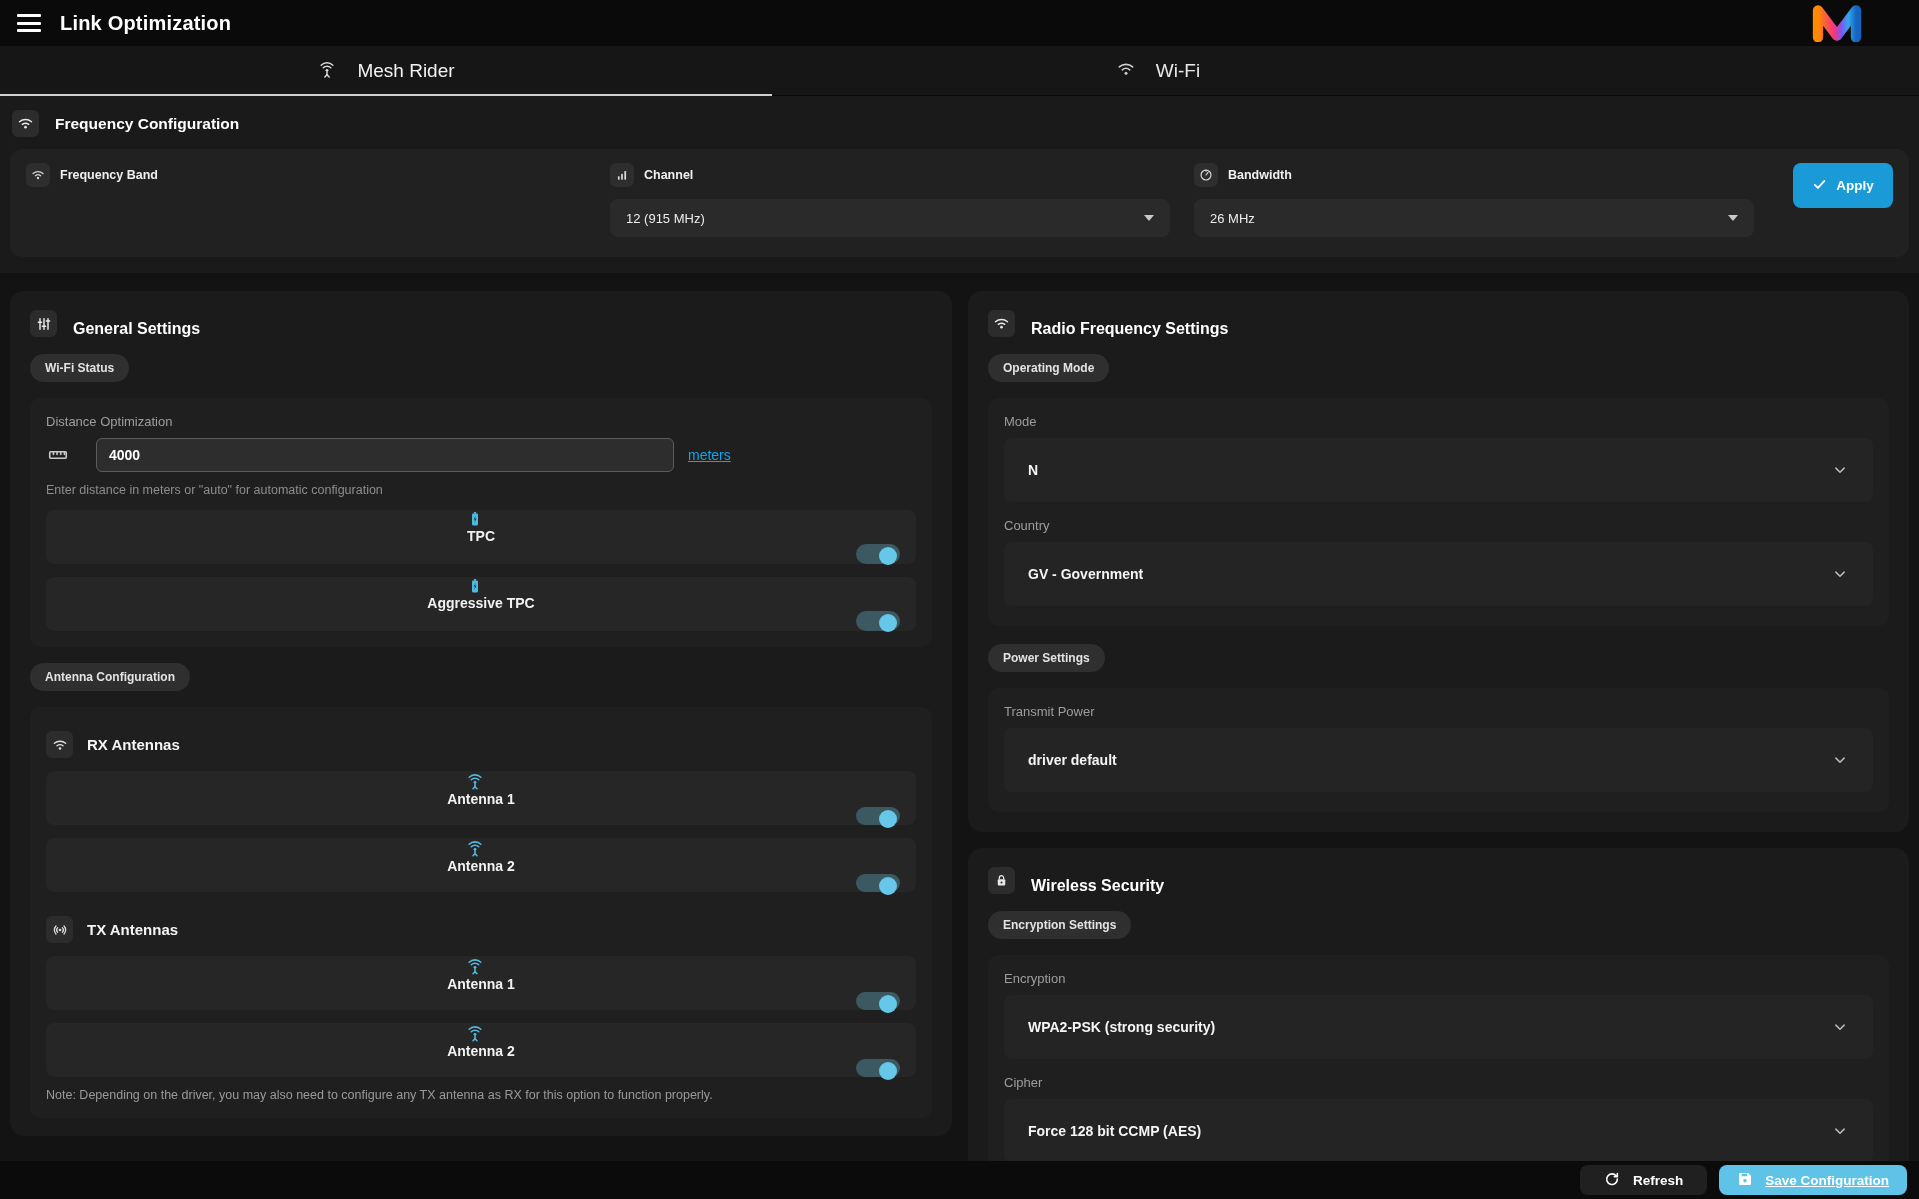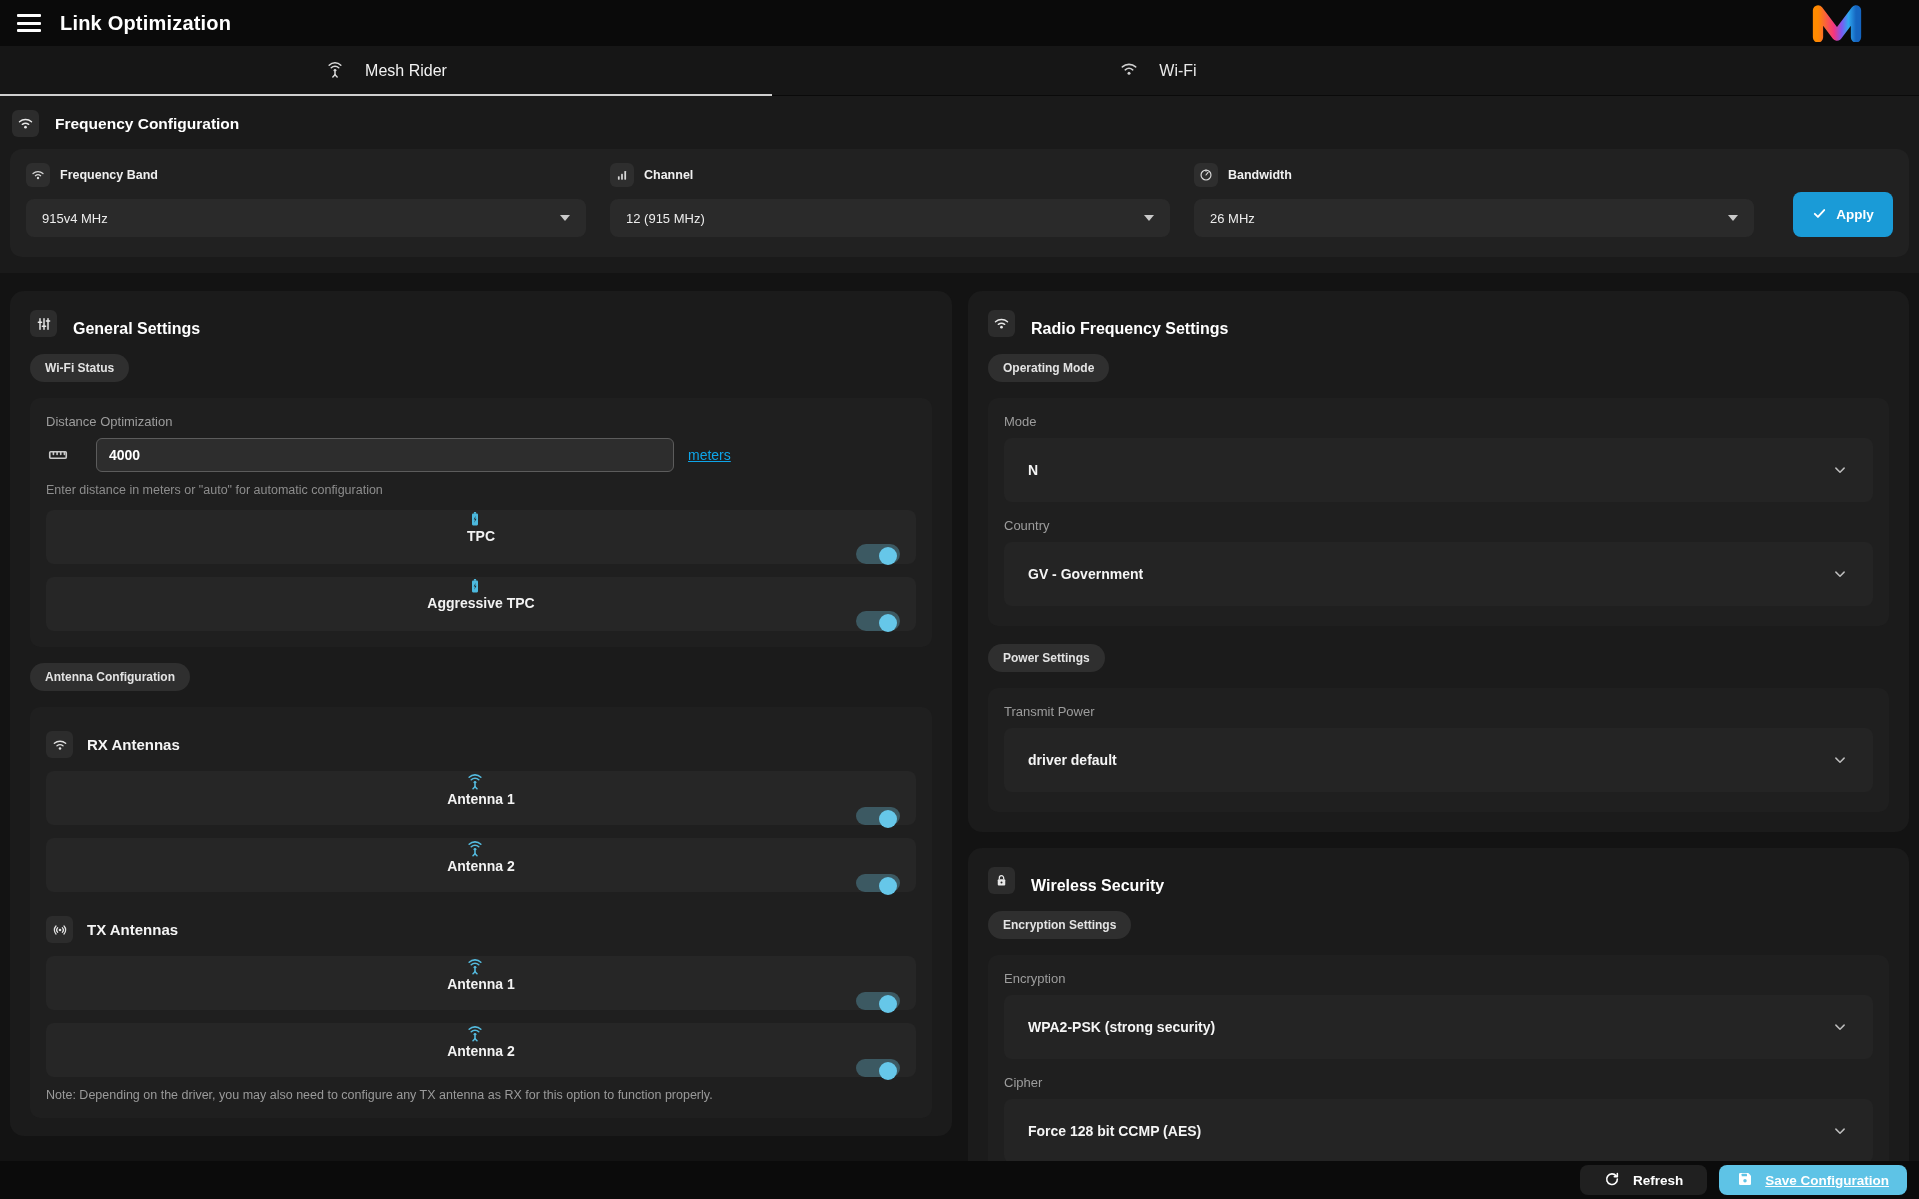--- a/index.html
+++ b/index.html
@@ -10,30 +10,30 @@
   }
   
   .appbar { height:46px; background:#0a0a0a; display:flex; align-items:center; padding:0 16px; }
   .menu-btn { width:26px; height:22px; display:flex; flex-direction:column; justify-content:space-between; background:none; border:none; cursor:pointer; padding:2px 1px; }
   .menu-btn span { display:block; height:3px; background:#fff; border-radius:1px; }
   .app-title { font-size:20px; font-weight:700; margin-left:18px; letter-spacing:.2px; }
   .logo { margin-left:auto; margin-right:38px; display:flex; align-items:center; }
   
   .tabbar { height:50px; background:#161616; position:relative; box-shadow: inset 0 -1px 0 #0a0a0a; }
   .tabs { display:flex; width:1544px; height:100%; }
-  .tab { width:772px; display:flex; align-items:center; justify-content:center; gap:20px; font-size:16px; color:#f2f2f2; cursor:pointer; }
+  .tab { width:772px; display:flex; align-items:center; justify-content:center; gap:20px; font-size:19px; color:#f2f2f2; cursor:pointer; }
   .tab.inactive { color:#e8e8e8; }
   .tab-indicator { position:absolute; left:0; bottom:0; width:772px; height:2px; background:#cfcfcf; }
   
   .freq { background:#1a1a1a; padding:10px 10px 16px; }
   .sec-head { display:flex; align-items:center; gap:16px; padding:4px 2px 12px; }
   .iconchip { width:27px; height:27px; background:#2c2c2c; border-radius:6px; display:flex; align-items:center; justify-content:center; flex:0 0 auto; }
   .iconchip.sm { width:24px; height:24px; background:#2e2e2e; }
   .sec-title { font-size:15.5px; font-weight:700; }
-  .freq-card { background:#212121; border-radius:12px; padding:14px 16px 20px; display:flex; align-items:flex-end; gap:24px; }
+  .freq-card { background:#212121; border-radius:12px; padding:14px 16px 20px; display:flex; align-items:flex-start; gap:24px; }
   .fgroup { width:560px; }
   .fglabel { display:flex; align-items:center; gap:10px; margin-bottom:12px; font-size:12.5px; font-weight:700; color:#f0f0f0; }
   .fselect { height:38px; background:#2a2a2a; border-radius:8px; display:flex; align-items:center; padding:0 16px; font-size:13px; color:#ececec; cursor:pointer; }
   .caret { margin-left:auto; width:0; height:0; border-left:5px solid transparent; border-right:5px solid transparent; border-top:6px solid #c9c9c9; }
   .apply-btn { margin-left:auto; height:45px; min-width:100px; background:#1a9bd7; border:none; border-radius:8px; color:#fff; font-size:13.5px; font-weight:700; display:flex; align-items:center; justify-content:center; gap:9px; cursor:pointer; font-family:inherit; }
   
   .main { display:flex; gap:16px; padding:18px 10px 0; align-items:flex-start; }
   .card { background:#1b1b1b; border-radius:14px; }
   .card-left { width:942px; padding:14px 20px 18px; }
   .col-right { flex:1; display:flex; flex-direction:column; gap:16px; }
@@ -141,24 +141,20 @@
       <div class="fglabel">
         <span class="iconchip sm">
           <svg width="14" height="14" viewBox="0 0 24 24" fill="none" stroke="#d8d8d8" stroke-width="2.2" stroke-linecap="round">
             <path d="M3.5 9.5a13 13 0 0 1 17 0"></path>
               <path d="M7.5 13.2a7.5 7.5 0 0 1 9 0"></path>
             <circle cx="12" cy="17.2" r="2" fill="#d8d8d8" stroke="none"></circle>
           </svg>
         </span>
         <span>Frequency Band</span>
       </div>
-      <div class="fselect">
-        <span>915v4 MHz</span>
-        <span class="caret"></span>
-      </div>
     </div>
     <div class="fgroup">
       <div class="fglabel">
         <span class="iconchip sm">
           <svg width="14" height="14" viewBox="0 0 24 24" fill="#d8d8d8">
             <rect x="5" y="14" width="3" height="6" rx="0.8"></rect>
               <rect x="10.5" y="10" width="3" height="10" rx="0.8"></rect>
               <rect x="16" y="5" width="3" height="15" rx="0.8"></rect>
           </svg>
         </span>

